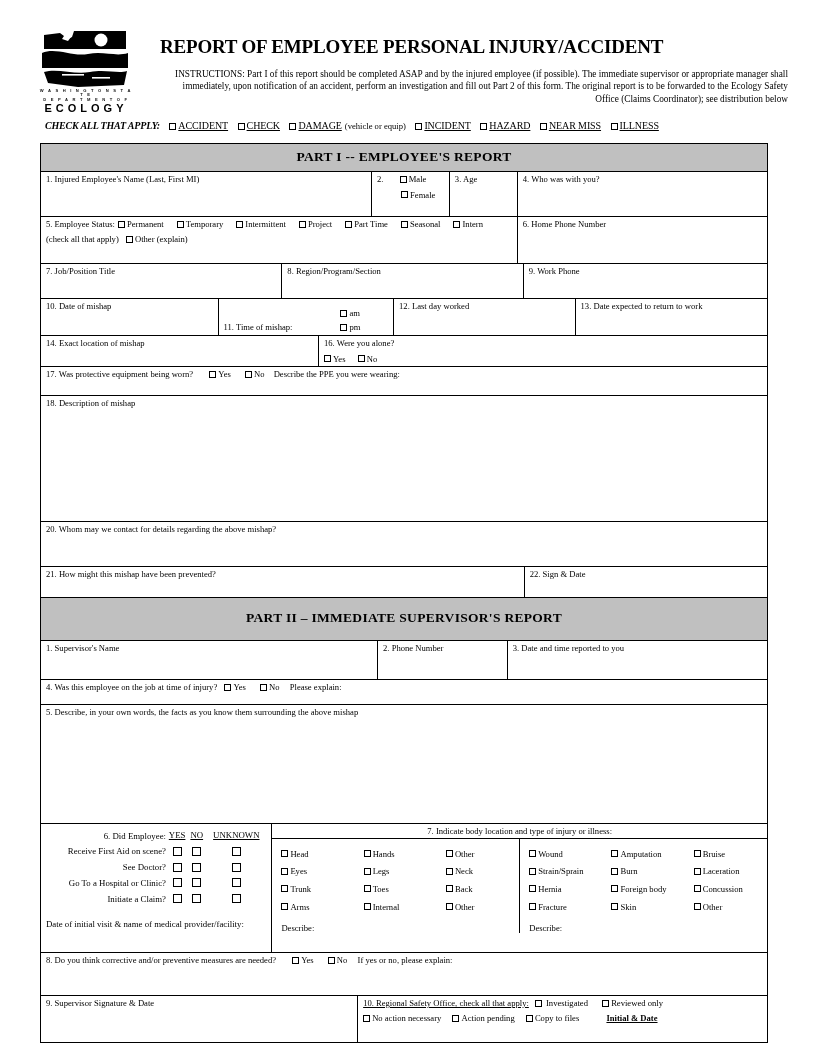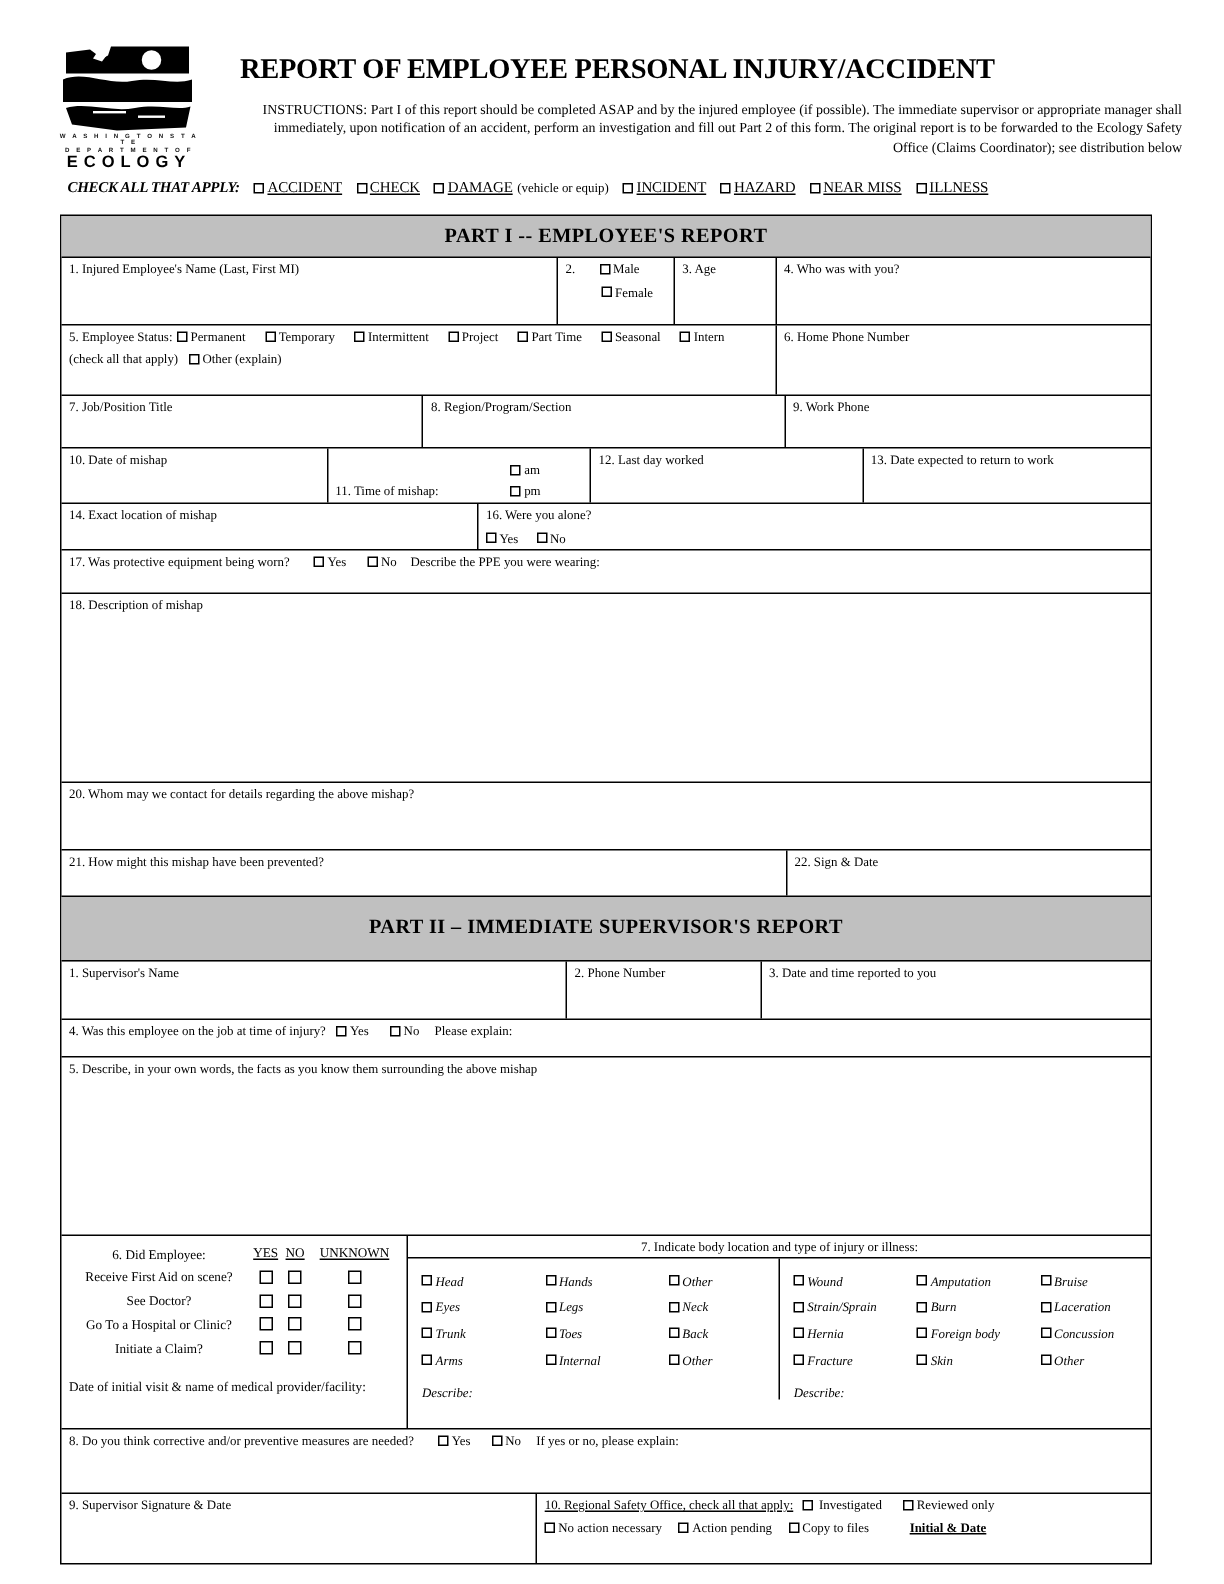--- a/index.html
+++ b/index.html
@@ -167,28 +167,28 @@
   .h42 { height: 42px; }
 
   
   .statusline { display: flex; align-items: baseline; }
   .statusline .o { margin-right: 13px; white-space: nowrap; }
 
   
   .emp6 { font-size: 8.8px; }
   .emp6 table { border-collapse: collapse; width: 100%; }
   .emp6 td { padding: 0; font-size: 8.8px; line-height: 1.0; }
-  .emp6 .qcol { text-align: center; padding: 3.5px 0; white-space: nowrap; margin-top: 21px; }
+  .emp6 .qcol { text-align: right; padding: 3.5px 0; white-space: nowrap; margin-top: 21px; }
   .emp6 .hdr { text-align: center; text-decoration: underline; padding-bottom: 1px; font-size: 8.8px;}
   .emp6 .ck { text-align: center; }
 
   
   .inj-title { text-align: center; font-size: 8.6px; border-bottom: 1px solid #000; padding: 2px 0 2px 0; }
   .inj-body { display: flex; }
-  .inj-half { flex: 1 1 50%; padding: 6px 0 0 0; font-style: italic; }
+  .inj-half { flex: 1 1 50%; padding: 6px 0 0 0; }
   .inj-half.left { border-right: 1px solid #000; }
   .inj-grid { display: flex; }
   .inj-col { flex: 1 1 33.33%; padding-left: 9px; }
   .inj-col .it { font-size: 8.6px; padding: 3.8px 0; white-space: nowrap; }
   .desc { font-size: 8.6px; padding: 8px 0 0 9px; }
 
   .u { text-decoration: underline; }
   .bold { font-weight: bold; }
 </style>
 </head>

